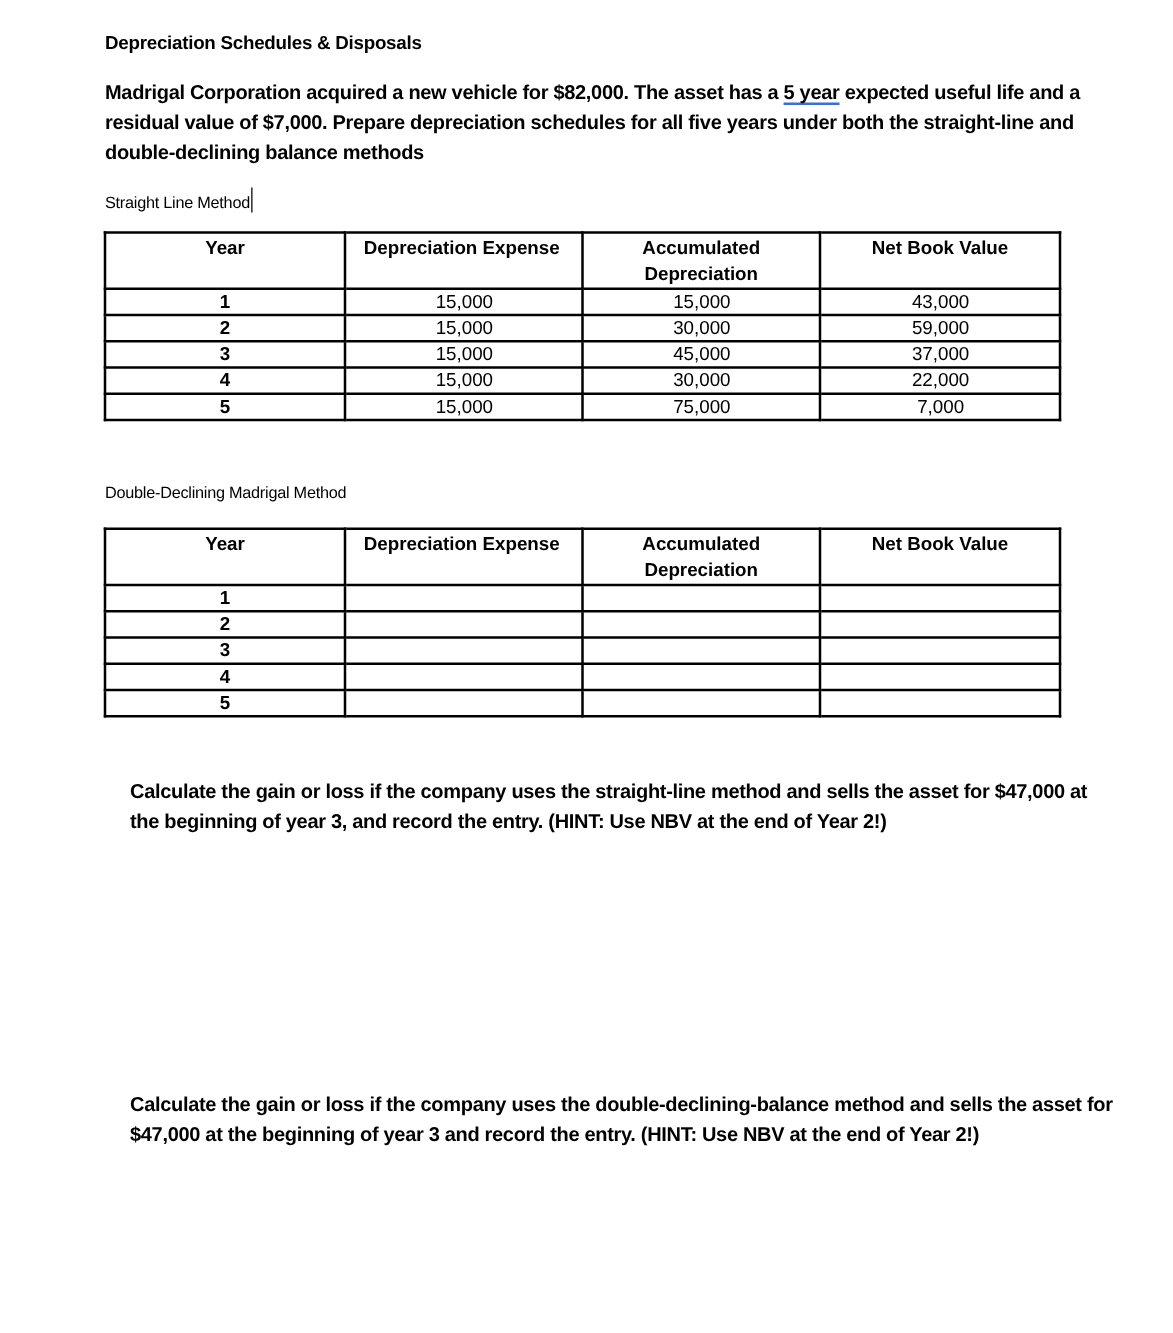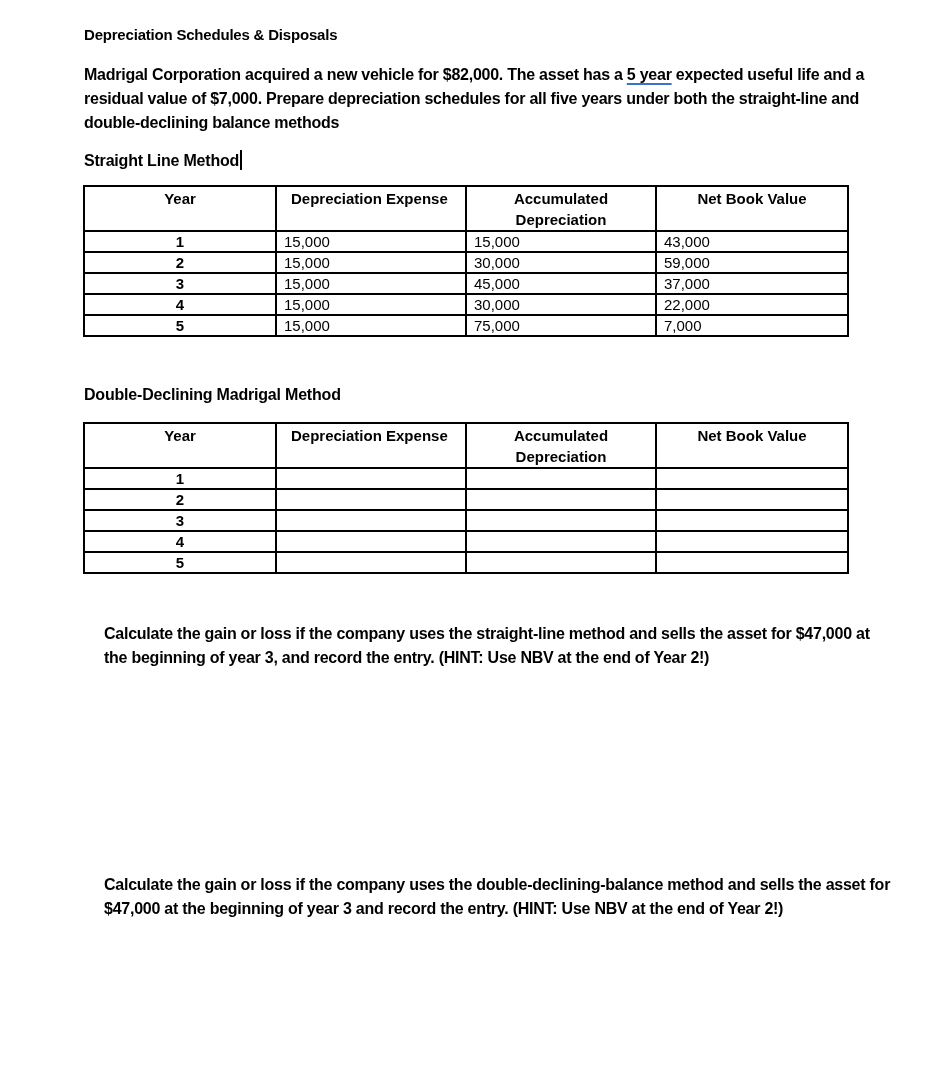--- a/index.html
+++ b/index.html
@@ -13,37 +13,37 @@
       left: 84px; top: 26px; font-size: 15px; font-weight: bold; letter-spacing: -0.2px; text-align: right;
     }
     .para {
       left: 84px; top: 63px; width: 790px; font-size: 16px; font-weight: bold;
       line-height: 24px; letter-spacing: -0.25px;
     }
     .squiggle {
       text-decoration: underline; text-decoration-color: #3b6fd4; text-decoration-thickness: 2px;
       text-underline-offset: 3px;
     }
-    .section-heading { font-size: 16px; font-weight: bold; letter-spacing: -0.2px; }
+    .section-heading { font-size: 13px; font-weight: normal; letter-spacing: -0.2px; }
     .cursor {
       display: inline-block; width: 1.5px; height: 20px; background: #000; vertical-align: -4px; margin-left: 1px;
     }
     table.sched {
       position: absolute; left: 83px; width: 766px; border-collapse: collapse;
       table-layout: fixed; font-size: 15px;
     }
     table.sched th, table.sched td {
       border: 2px solid #000; padding: 0 6px; vertical-align: top;
     }
     table.sched th {
       font-weight: bold; text-align: center; height: 42px; line-height: 21px; padding-top: 1px;
     }
     table.sched td { height: 19px; line-height: 19px; }
     table.sched td.year { text-align: center; font-weight: bold; }
-    table.sched td.num { text-align: left; padding-left: 7px; }
+    table.sched td.num { text-align: center; padding-left: 7px; }
     .col1 { width: 192px; }
     .col2 { width: 190px; }
     .col3 { width: 190px; }
     .col4 { width: 192px; }
     .question {
       left: 84px; width: 790px; font-size: 16px; font-weight: bold; line-height: 24px; letter-spacing: -0.25px; margin-left: 20px;
     }
   </style>
 </head>
 <body>

